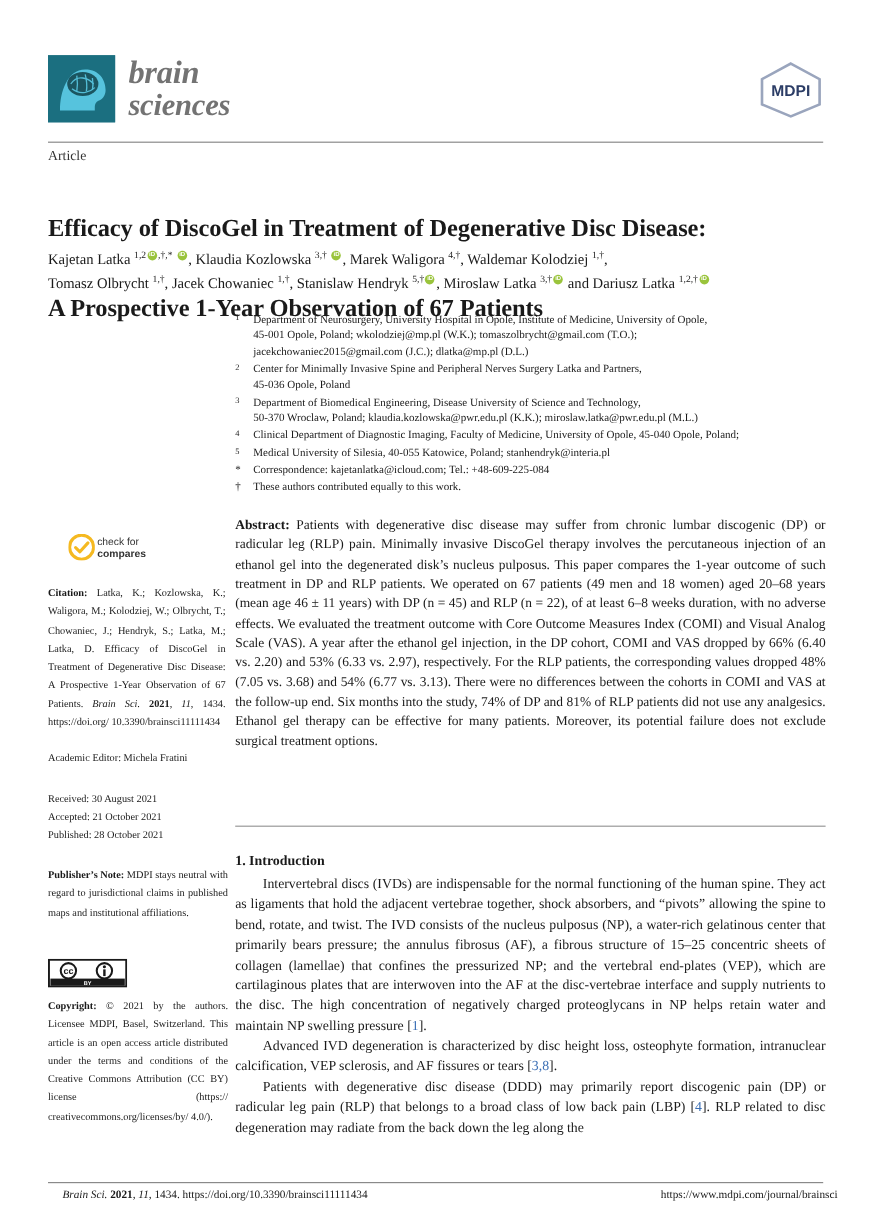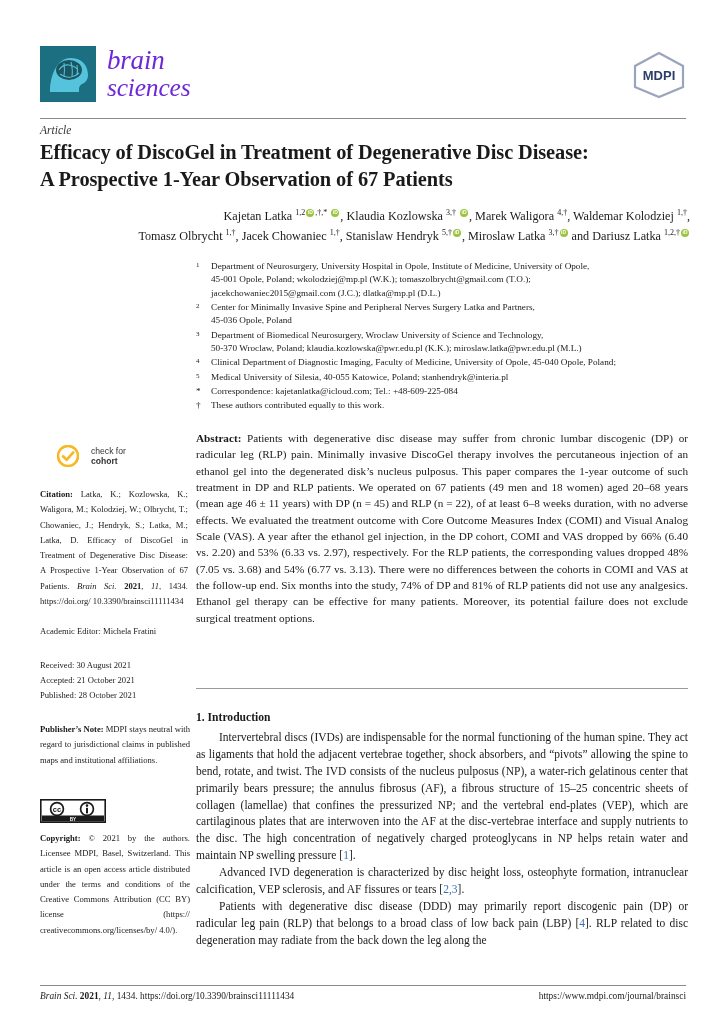--- a/index.html
+++ b/index.html
@@ -20,50 +20,50 @@
   .logo-wrap { position:absolute; left:0; top:0; display:flex; align-items:flex-start; }
   .logo-mark {
     width:56px; height:56px; background:#1b6f80; position:relative; flex:0 0 auto;
   }
   .logo-mark svg { display:block; }
   .logo-words {
     margin-left:11px; line-height:0.98; padding-top:1px;
   }
   .logo-words .l1, .logo-words .l2 {
     font-family:"Liberation Serif","DejaVu Serif",serif;
-    font-style:italic; font-weight:normal; color:#6d28d9;
+    font-style:italic; font-weight:bold; color:#737373;
     font-size:27px; letter-spacing:-0.2px; display:block;
   }
   .logo-words .l2 { font-size:25.5px; margin-top:2px; }
 
   .mdpi-logo {
     position:absolute; right:0; top:4px; width:54px; height:50px;
   }
   .mdpi-logo svg { display:block; }
 
   .rule-top {
     position:absolute; left:40px; top:118px; width:646px; height:1px;
     background:#8a8a8a;
   }
 
   
   .article-kicker {
     position:absolute; left:40px; top:124px;
-    font-style:italic; font-size:11.5px; color:#333;
+    font-size:11.5px; color:#333;
   }
   .title {
     position:absolute; left:40px; top:139px; width:650px;
     font-size:20.4px; font-weight:bold; line-height:1.3;
     letter-spacing:-0.1px;
   }
-  .title span { display:block; }
+  .title span { display:block;margin-top:39px; }
 
   .authors {
     position:absolute; left:40px; top:207px; width:650px;
-    font-size:12.2px; line-height:1.62;text-align:right;
+    font-size:12.2px; line-height:1.62;
   }
   .sup { font-size:8px; vertical-align:super; }
   .orcid {
     display:inline-block; width:8px; height:8px; border-radius:50%;
     background:#9ac43c; position:relative; top:-3px; margin:0 1px;
     vertical-align:baseline;
   }
   .orcid::after {
     content:"iD"; position:absolute; left:0; top:-1px; width:8px;
     font-size:5px; color:#fff; text-align:center; font-family:"Liberation Sans",sans-serif;
@@ -97,21 +97,21 @@
     position:absolute; left:196px; top:688px; width:492px; height:1px; background:#9a9a9a;
   }
 
   
   .check-updates {
     position:absolute; left:57px; top:445px; width:130px;
     display:flex; align-items:center;
   }
   .cu-circle { width:22px; height:22px; flex:0 0 22px; }
   .cu-text {
-    margin-left:12px; font-family:"Liberation Sans","DejaVu Sans",sans-serif;
+    margin-left:2px; font-family:"Liberation Sans","DejaVu Sans",sans-serif;
     font-size:8.6px; line-height:1.18; color:#333;
   }
   .cu-text .b { font-weight:bold; }
 
   .citation {
     position:absolute; left:40px; top:487px; width:148px;
     font-size:8.6px; line-height:1.78; text-align:justify;
   }
   .citation b { font-weight:bold; }
   .citation i { font-style:italic; }
@@ -151,21 +151,21 @@
     font-size:11.5px; line-height:1.47; text-align:justify;
   }
   .body-text p { margin:0; text-indent:23px; }
   .ref { color:#3b6fb5; }
 
   
   .rule-bot {
     position:absolute; left:40px; top:985px; width:646px; height:1px; background:#8a8a8a;
   }
   .footer {
-    position:absolute; left:40px; top:991px; width:646px;
+    position:absolute; left:52px; top:991px; width:646px;
     display:flex; justify-content:space-between;
     font-size:9.4px;
     text-align:right;
   }
   .footer i { font-style:italic; }
   .footer b { font-weight:bold; }
 </style>
 </head>
 <body>
 
@@ -222,21 +222,21 @@
       <div class="affil">
         <div class="num">2</div>
         <div class="txt">
           <div>Center for Minimally Invasive Spine and Peripheral Nerves Surgery Latka and Partners,</div>
           <div>45-036 Opole, Poland</div>
         </div>
       </div>
       <div class="affil">
         <div class="num">3</div>
         <div class="txt">
-          <div>Department of Biomedical Neurosurgery, Wroclaw University of Science and Technology,</div>
+          <div>Department of Biomedical Engineering, Disease University of Science and Technology,</div>
           <div>50-370 Wroclaw, Poland; klaudia.kozlowska@pwr.edu.pl (K.K.); miroslaw.latka@pwr.edu.pl (M.L.)</div>
         </div>
       </div>
       <div class="affil">
         <div class="num">4</div>
         <div class="txt">
           <div>Clinical Department of Diagnostic Imaging, Faculty of Medicine, University of Opole, 45-040 Opole, Poland;</div>
         </div>
       </div>
       <div class="affil">
@@ -267,21 +267,21 @@
 
   <div class="check-updates">
     <div class="cu-circle">
       <svg width="22" height="22" viewBox="0 0 22 22" aria-hidden="true">
         <circle cx="11" cy="11" r="10" fill="none" stroke="#f5b921" stroke-width="2.6"></circle>
         <path d="M6 11.3 L9.6 14.8 L16.3 7.4" fill="none" stroke="#f5b921" stroke-width="2.6" stroke-linecap="round" stroke-linejoin="round"></path>
       </svg>
     </div>
     <div class="cu-text">
       <div>check for</div>
-      <div class="b">cohort</div>
+      <div class="b">compares</div>
     </div>
   </div>
 
   <div class="citation">
     <b>Citation:</b><span> Latka, K.; Kozlowska, K.; Waligora, M.; Kolodziej, W.; Olbrycht, T.; Chowaniec, J.; Hendryk, S.; Latka, M.; Latka, D. Efficacy of DiscoGel in Treatment of Degenerative Disc Disease: A Prospective 1-Year Observation of 67 Patients. </span><i>Brain Sci.</i> <b>2021</b>, <i>11</i><span>, 1434. https://doi.org/ 10.3390/brainsci11111434</span>
   </div>
 
   <div class="editor">Academic Editor: Michela Fratini</div>
 
   <div class="dates">
@@ -307,21 +307,21 @@
     </svg>
   </div>
 
   <div class="copyright">
     <b>Copyright:</b><span> © 2021 by the authors. Licensee MDPI, Basel, Switzerland. This article is an open access article distributed under the terms and conditions of the Creative Commons Attribution (CC BY) license (https:// creativecommons.org/licenses/by/ 4.0/).</span>
   </div>
 
   <div class="sec-heading">1. Introduction</div>
   <div class="body-text">
     <p><span>Intervertebral discs (IVDs) are indispensable for the normal functioning of the human spine. They act as ligaments that hold the adjacent vertebrae together, shock absorbers, and “pivots” allowing the spine to bend, rotate, and twist. The IVD consists of the nucleus pulposus (NP), a water-rich gelatinous center that primarily bears pressure; the annulus fibrosus (AF), a fibrous structure of 15–25 concentric sheets of collagen (lamellae) that confines the pressurized NP; and the vertebral end-plates (VEP), which are cartilaginous plates that are interwoven into the AF at the disc-vertebrae interface and supply nutrients to the disc. The high concentration of negatively charged proteoglycans in NP helps retain water and maintain NP swelling pressure [</span><span class="ref">1</span><span>].</span></p>
-    <p><span>Advanced IVD degeneration is characterized by disc height loss, osteophyte formation, intranuclear calcification, VEP sclerosis, and AF fissures or tears [</span><span class="ref">2,3</span><span>].</span></p>
+    <p><span>Advanced IVD degeneration is characterized by disc height loss, osteophyte formation, intranuclear calcification, VEP sclerosis, and AF fissures or tears [</span><span class="ref">3,8</span><span>].</span></p>
     <p><span>Patients with degenerative disc disease (DDD) may primarily report discogenic pain (DP) or radicular leg pain (RLP) that belongs to a broad class of low back pain (LBP) [</span><span class="ref">4</span><span>]. RLP related to disc degeneration may radiate from the back down the leg along the</span></p>
   </div>
 
   <div class="rule-bot"></div>
   <div class="footer">
     <div><i>Brain Sci.</i> <b>2021</b>, <i>11</i><span>, 1434. https://doi.org/10.3390/brainsci11111434</span></div>
     <div>https://www.mdpi.com/journal/brainsci</div>
   </div>
 
 </div>

